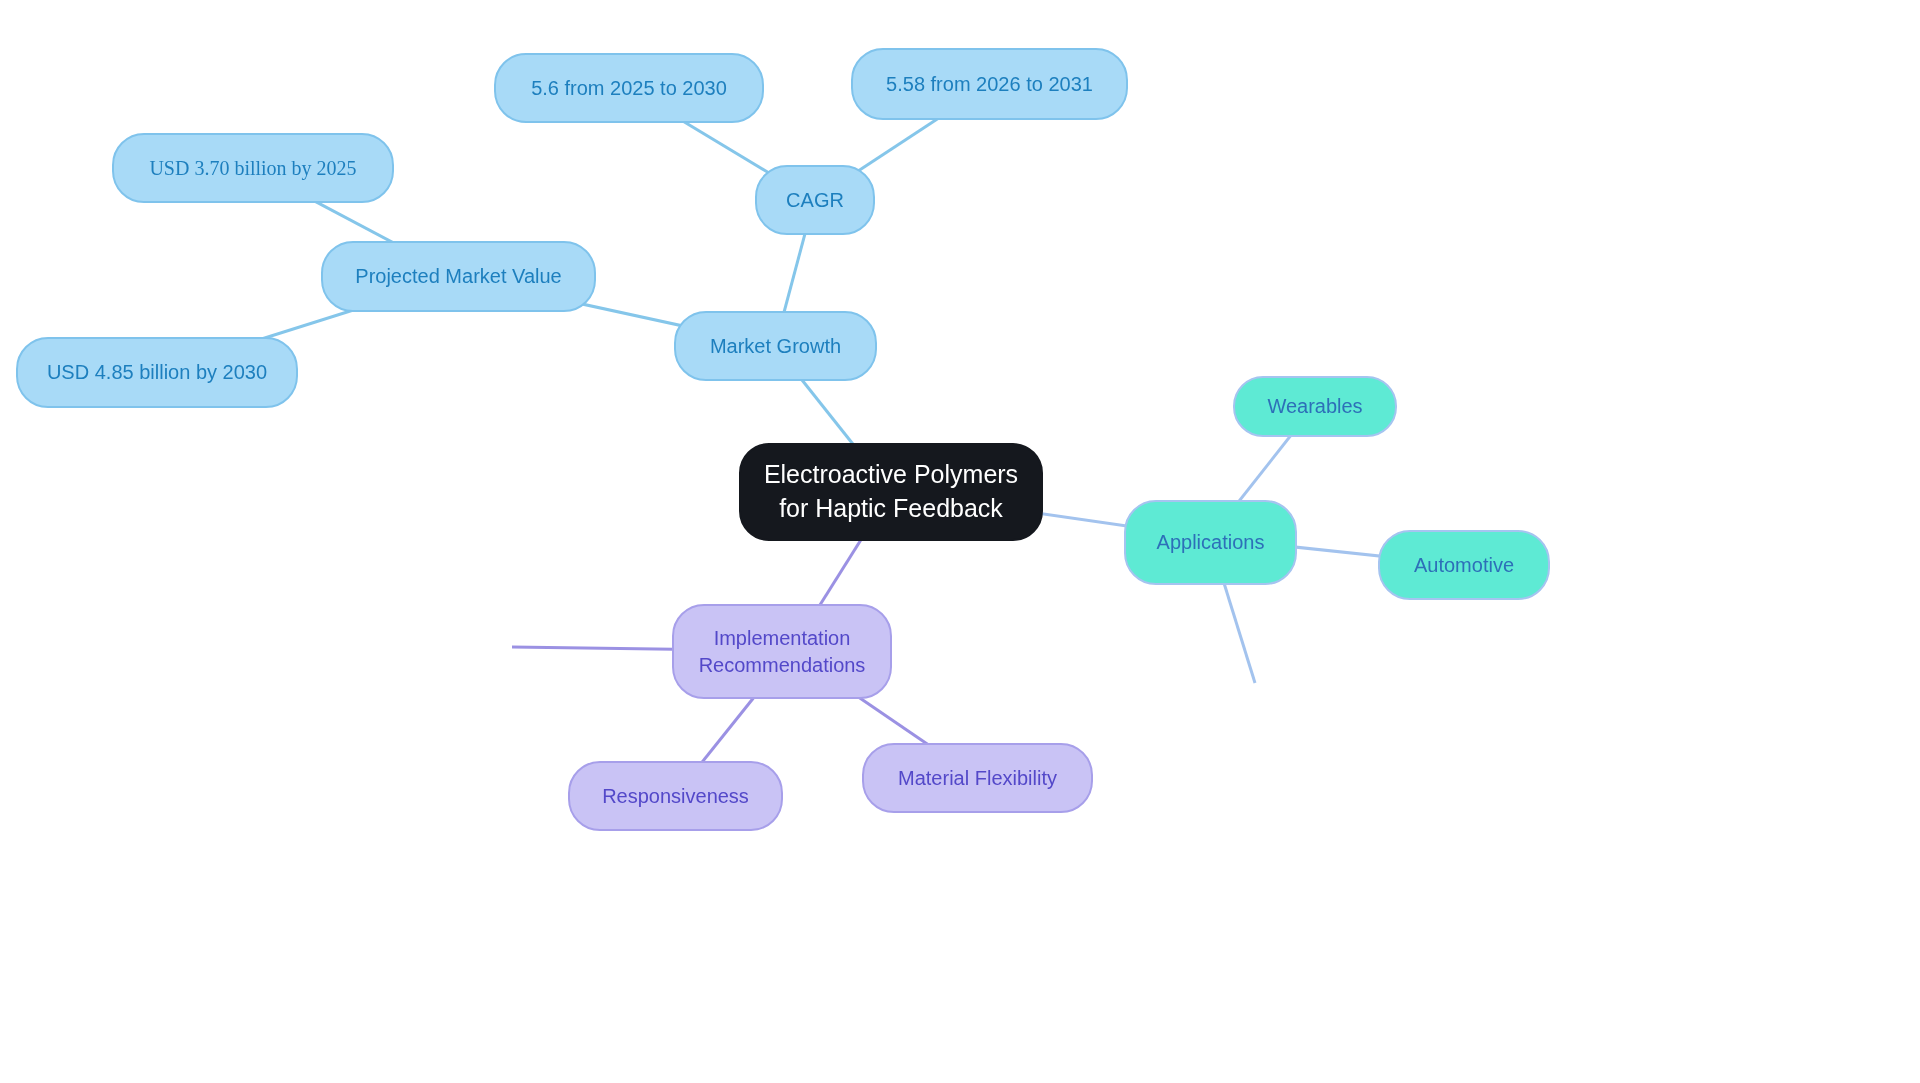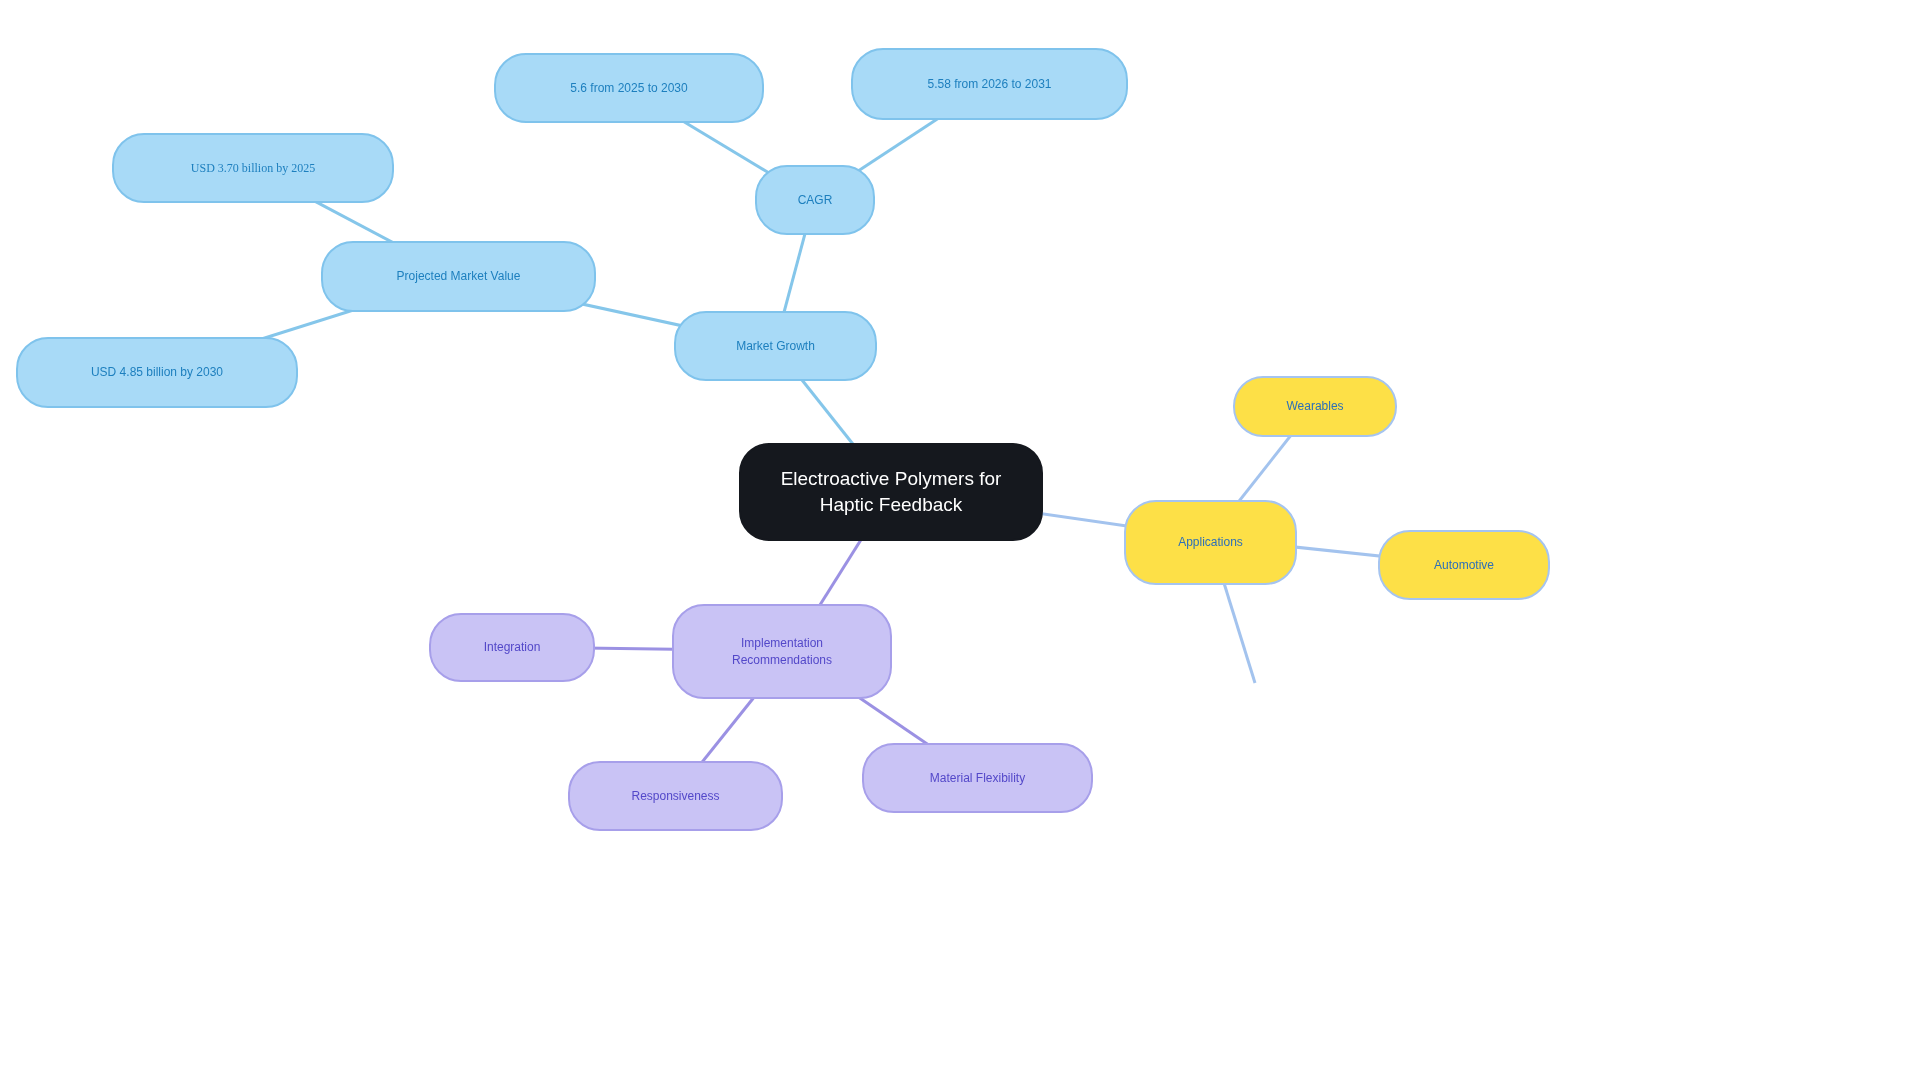--- a/index.html
+++ b/index.html
@@ -22,48 +22,48 @@
   .edge-market { stroke: #85C6EA; stroke-width: 3; }
   .edge-apps   { stroke: #A3C3EE; stroke-width: 3; }
   .edge-impl   { stroke: #9B91E3; stroke-width: 3; }
 
   .node {
     position: absolute;
     display: flex;
     align-items: center;
     justify-content: center;
     text-align: center;
-    font-size: 12px;
+    font-size: 20px;
     line-height: 1.35;
     border-radius: 32px;
     padding: 6px 18px;
     cursor: default;
   }
 
   .node.market {
     background: #A8DAF7;
     border: 2px solid #7FC3EC;
     color: #1D7FBE;
   }
   .node.apps {
-    background: #fde047;
+    background: #5eead4;
     border: 2px solid #A5C4F0;
     color: #2D6FB8;
   }
   .node.impl {
     background: #C9C3F5;
     border: 2px solid #A79FEA;
     color: #5348C9;
   }
   .node.central-node {
     background: #15181E;
     border: 2px solid #15181E;
     color: #FFFFFF;
     border-radius: 30px;
-    font-size: 19px;
+    font-size: 25px;
   }
 
   
   .n-central { left: 739px;  top: 443px; width: 304px; height: 98px; }
   .n-market  { left: 674px;  top: 311px; width: 203px; height: 70px; }
   .n-pmv     { left: 321px;  top: 241px; width: 275px; height: 71px; }
   .n-usd370  { left: 112px;  top: 133px; width: 282px; height: 70px; font-family: Liberation Serif, serif; }
   .n-usd485  { left: 16px;   top: 337px; width: 282px; height: 71px; }
   .n-cagr    { left: 755px;  top: 165px; width: 120px; height: 70px; }
   .n-c56     { left: 494px;  top: 53px;  width: 270px; height: 70px; }
@@ -110,18 +110,17 @@
   <div class="node market n-pmv">Projected Market Value</div>
   <div class="node market n-usd485">USD 4.85 billion by 2030</div>
   <div class="node market n-market">Market Growth</div>
 
   <div class="node central-node n-central">Electroactive Polymers for Haptic Feedback</div>
 
   <div class="node apps n-wear">Wearables</div>
   <div class="node apps n-apps">Applications</div>
   <div class="node apps n-auto">Automotive</div>
 
-  <div class="node impl n-integ">Integration</div>
   <div class="node impl n-impl">Implementation Recommendations</div>
   <div class="node impl n-resp">Responsiveness</div>
   <div class="node impl n-matflex">Material Flexibility</div>
 
 </div>
 
 </body></html>

